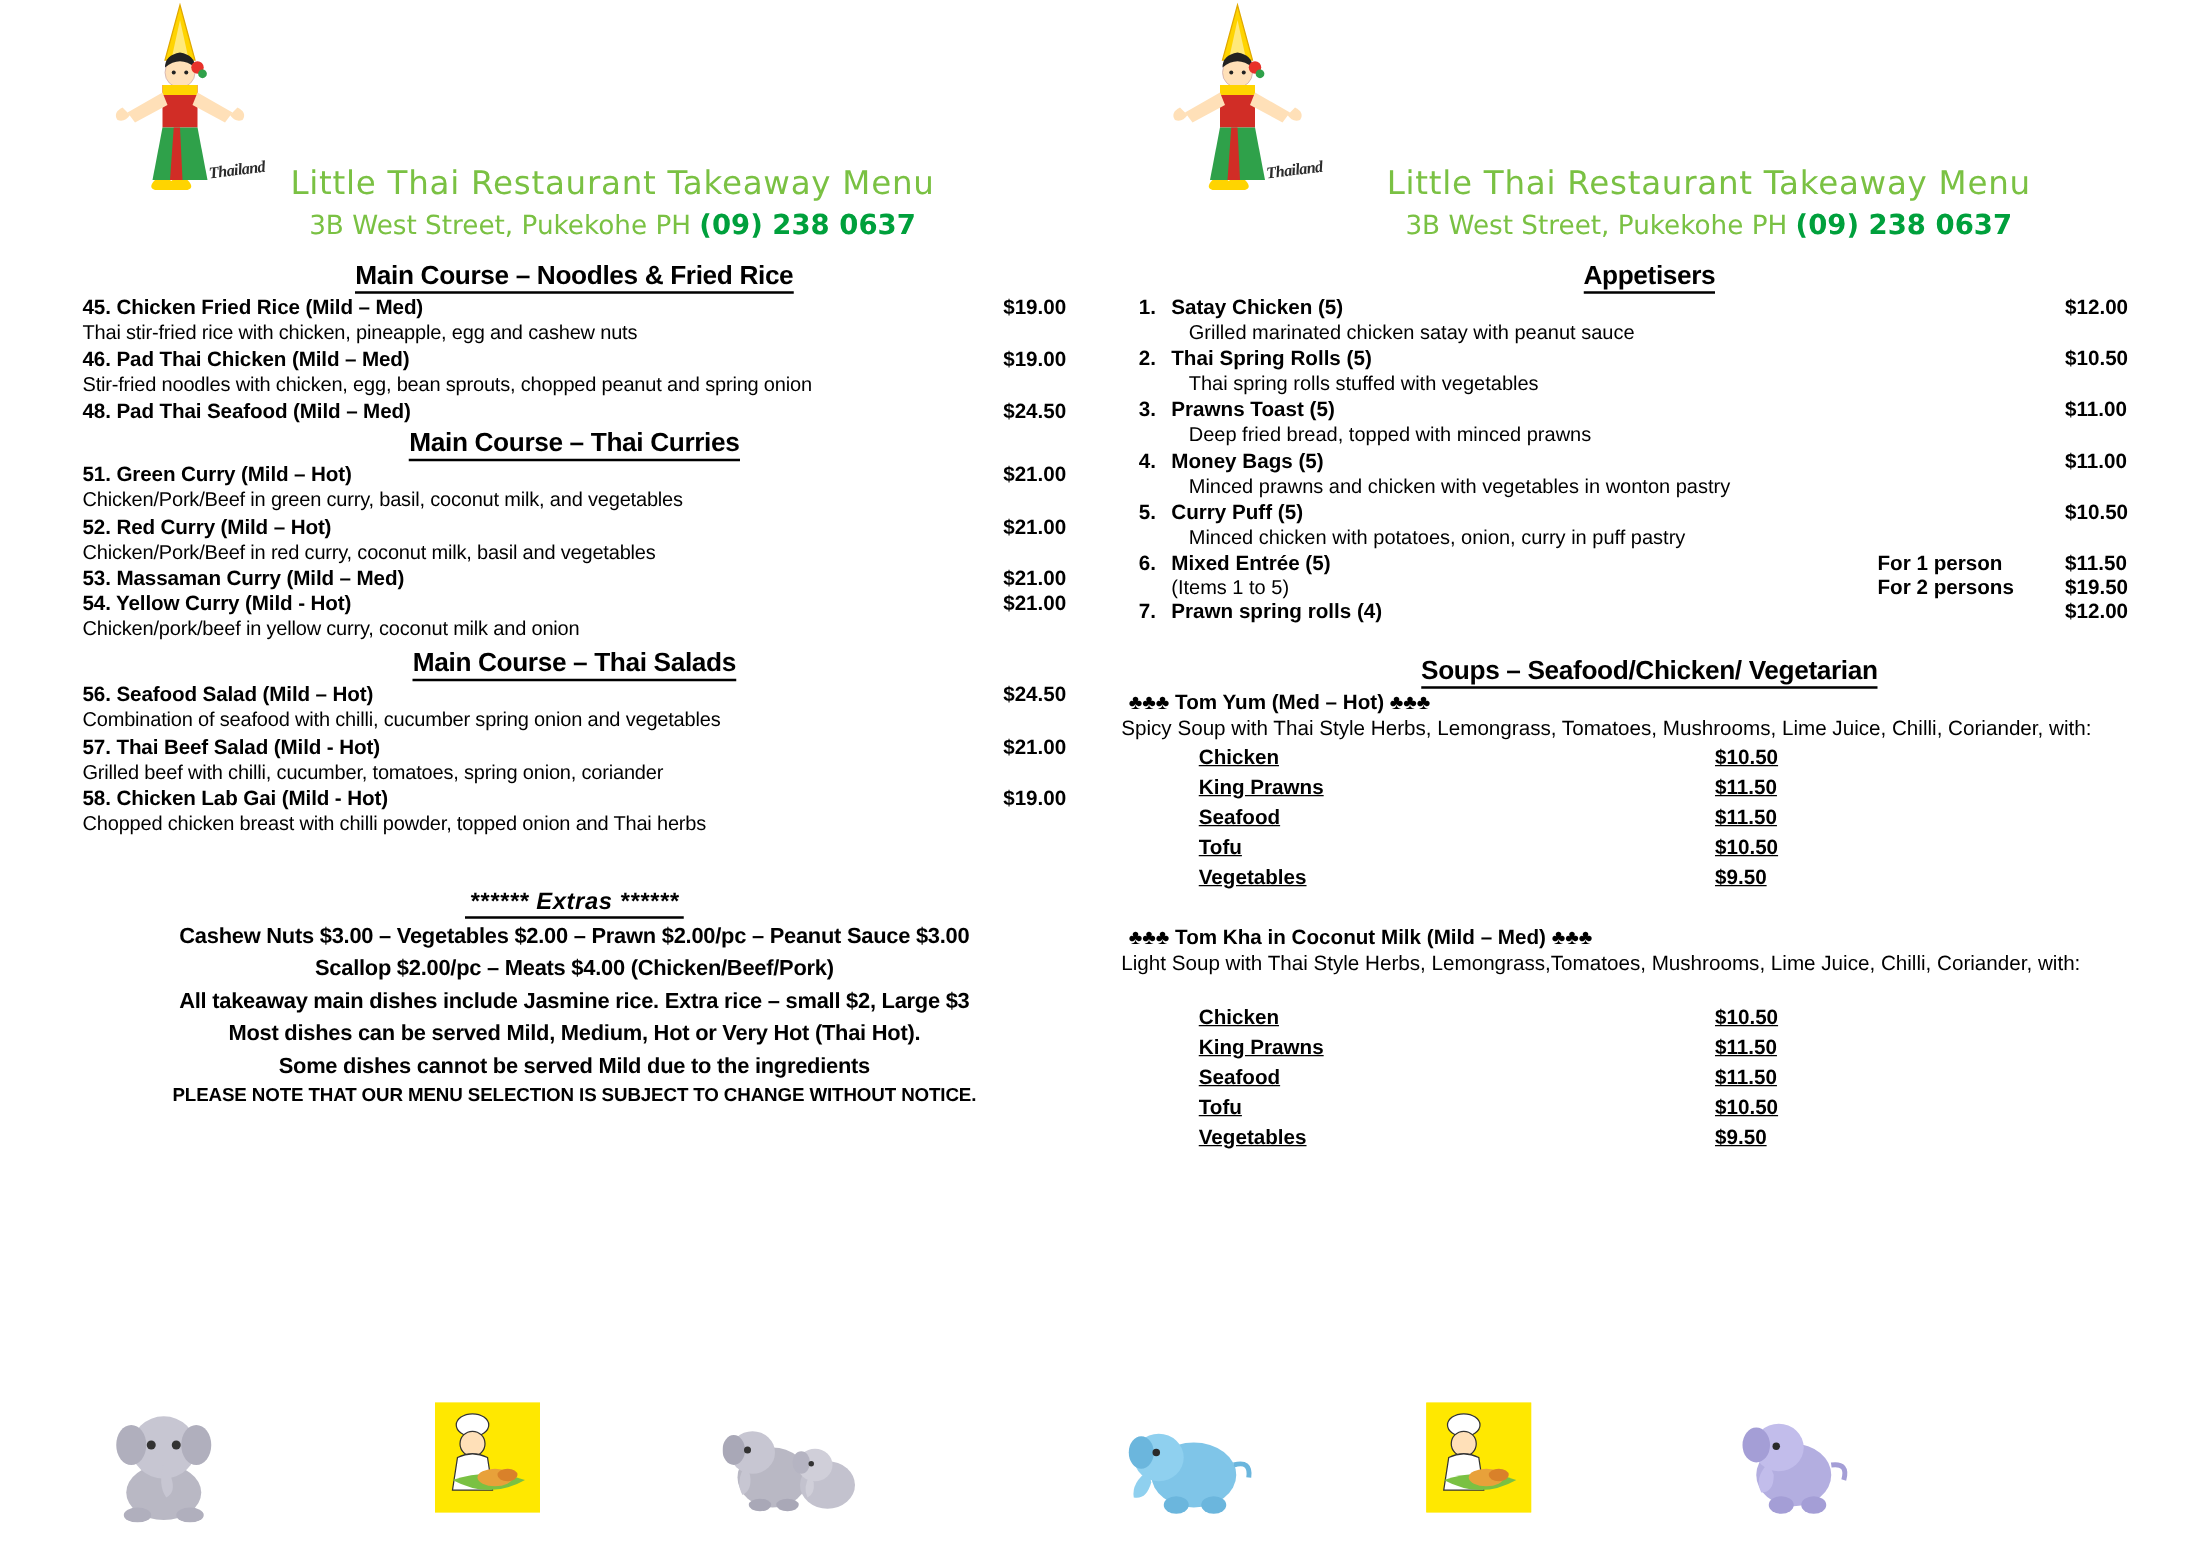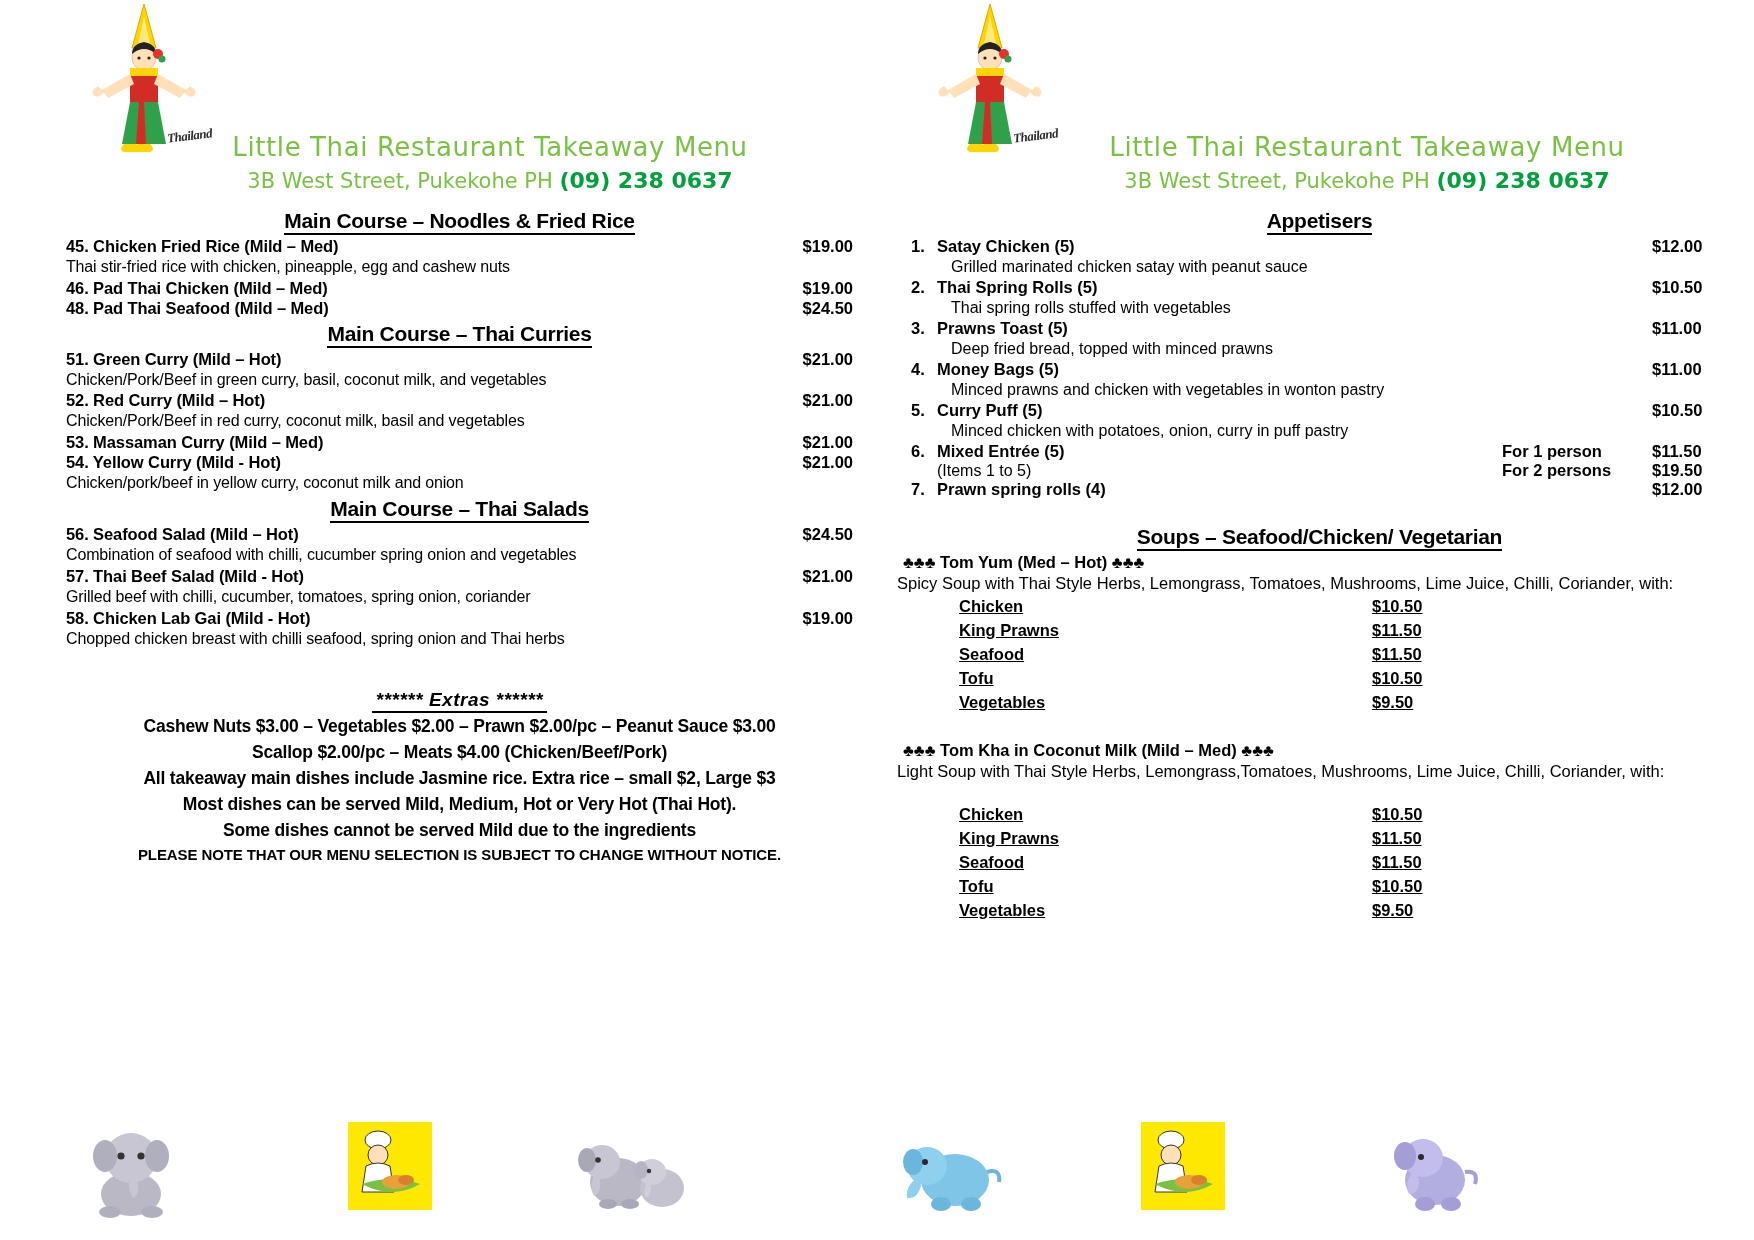--- a/index.html
+++ b/index.html
@@ -171,20 +171,21 @@
               <span class="dish-name">45. Chicken Fried Rice (Mild – Med)</span>
               <span class="dish-price">$19.00</span>
             </div>
           <div class="dish-desc">Thai stir-fried rice with chicken, pineapple, egg and cashew nuts</div>
         </div>
         <div class="dish-row">
           <div class="dish">
               <span class="dish-name">46. Pad Thai Chicken (Mild – Med)</span>
               <span class="dish-price">$19.00</span>
             </div>
+          <div class="dish-desc">Stir-fried noodles with chicken, egg, bean sprouts, chopped peanut and spring onion</div>
         </div>
         <div class="dish-row">
           <div class="dish">
               <span class="dish-name">48. Pad Thai Seafood (Mild – Med)</span>
               <span class="dish-price">$24.50</span>
             </div>
         </div>
       </div>
 
       <div class="sec-head"><span>Main Course – Thai Curries</span></div>
@@ -232,21 +233,21 @@
               <span class="dish-name">57. Thai Beef Salad (Mild - Hot)</span>
               <span class="dish-price">$21.00</span>
             </div>
           <div class="dish-desc">Grilled beef with chilli, cucumber, tomatoes, spring onion, coriander</div>
         </div>
         <div class="dish-row">
           <div class="dish">
               <span class="dish-name">58. Chicken Lab Gai (Mild - Hot)</span>
               <span class="dish-price">$19.00</span>
             </div>
-          <div class="dish-desc">Chopped chicken breast with chilli seafood, spring onion and Thai herbs</div>
+          <div class="dish-desc">Chopped chicken breast with chilli powder, topped onion and Thai herbs</div>
         </div>
       </div>
 
       <div class="extras">
         <div class="extras-title"><span>****** Extras ******</span></div>
         <div class="extras-line">Cashew Nuts $3.00 – Vegetables $2.00 – Prawn $2.00/pc – Peanut Sauce $3.00</div>
         <div class="extras-line">Scallop $2.00/pc – Meats $4.00 (Chicken/Beef/Pork)</div>
         <div class="extras-line">All takeaway main dishes include Jasmine rice. Extra rice – small $2, Large $3</div>
         <div class="extras-line">Most dishes can be served Mild, Medium, Hot or Very Hot (Thai Hot).</div>
         <div class="extras-line">Some dishes cannot be served Mild due to the ingredients</div>

